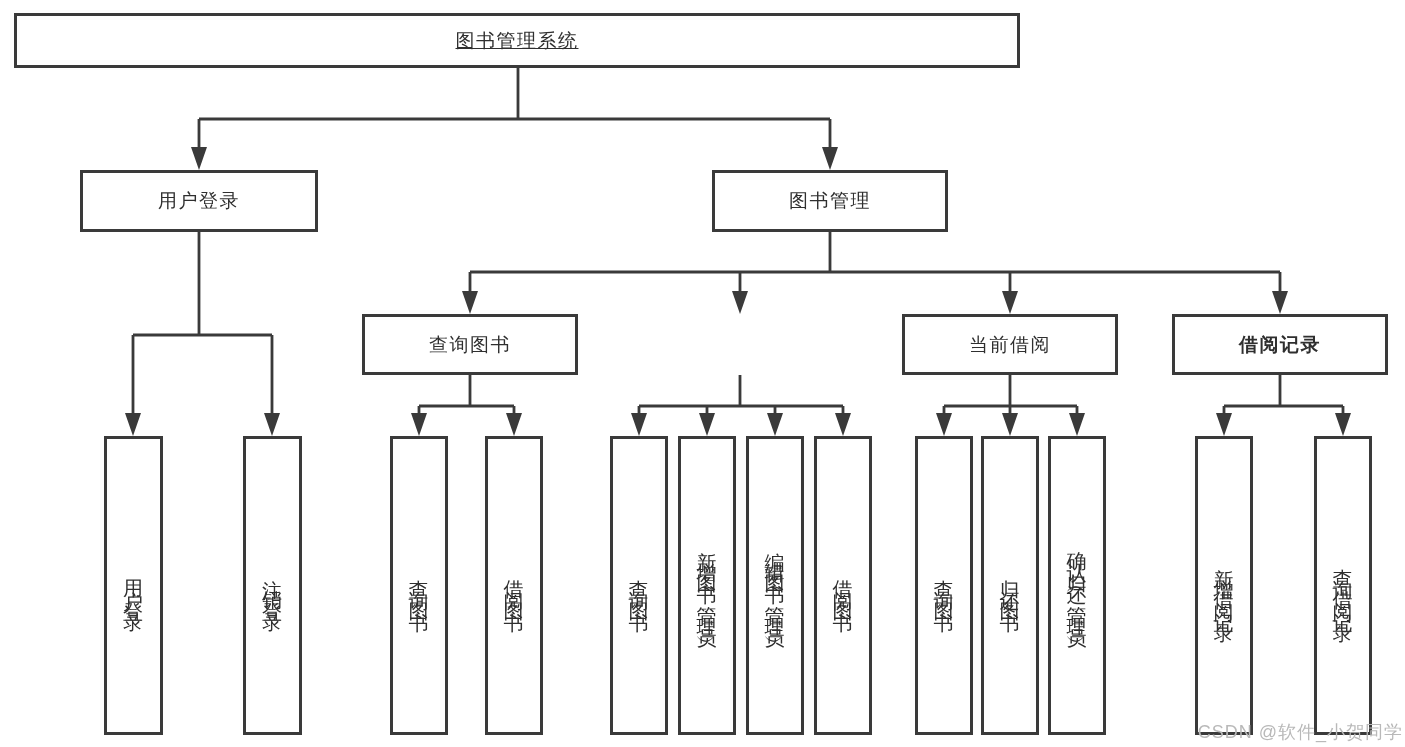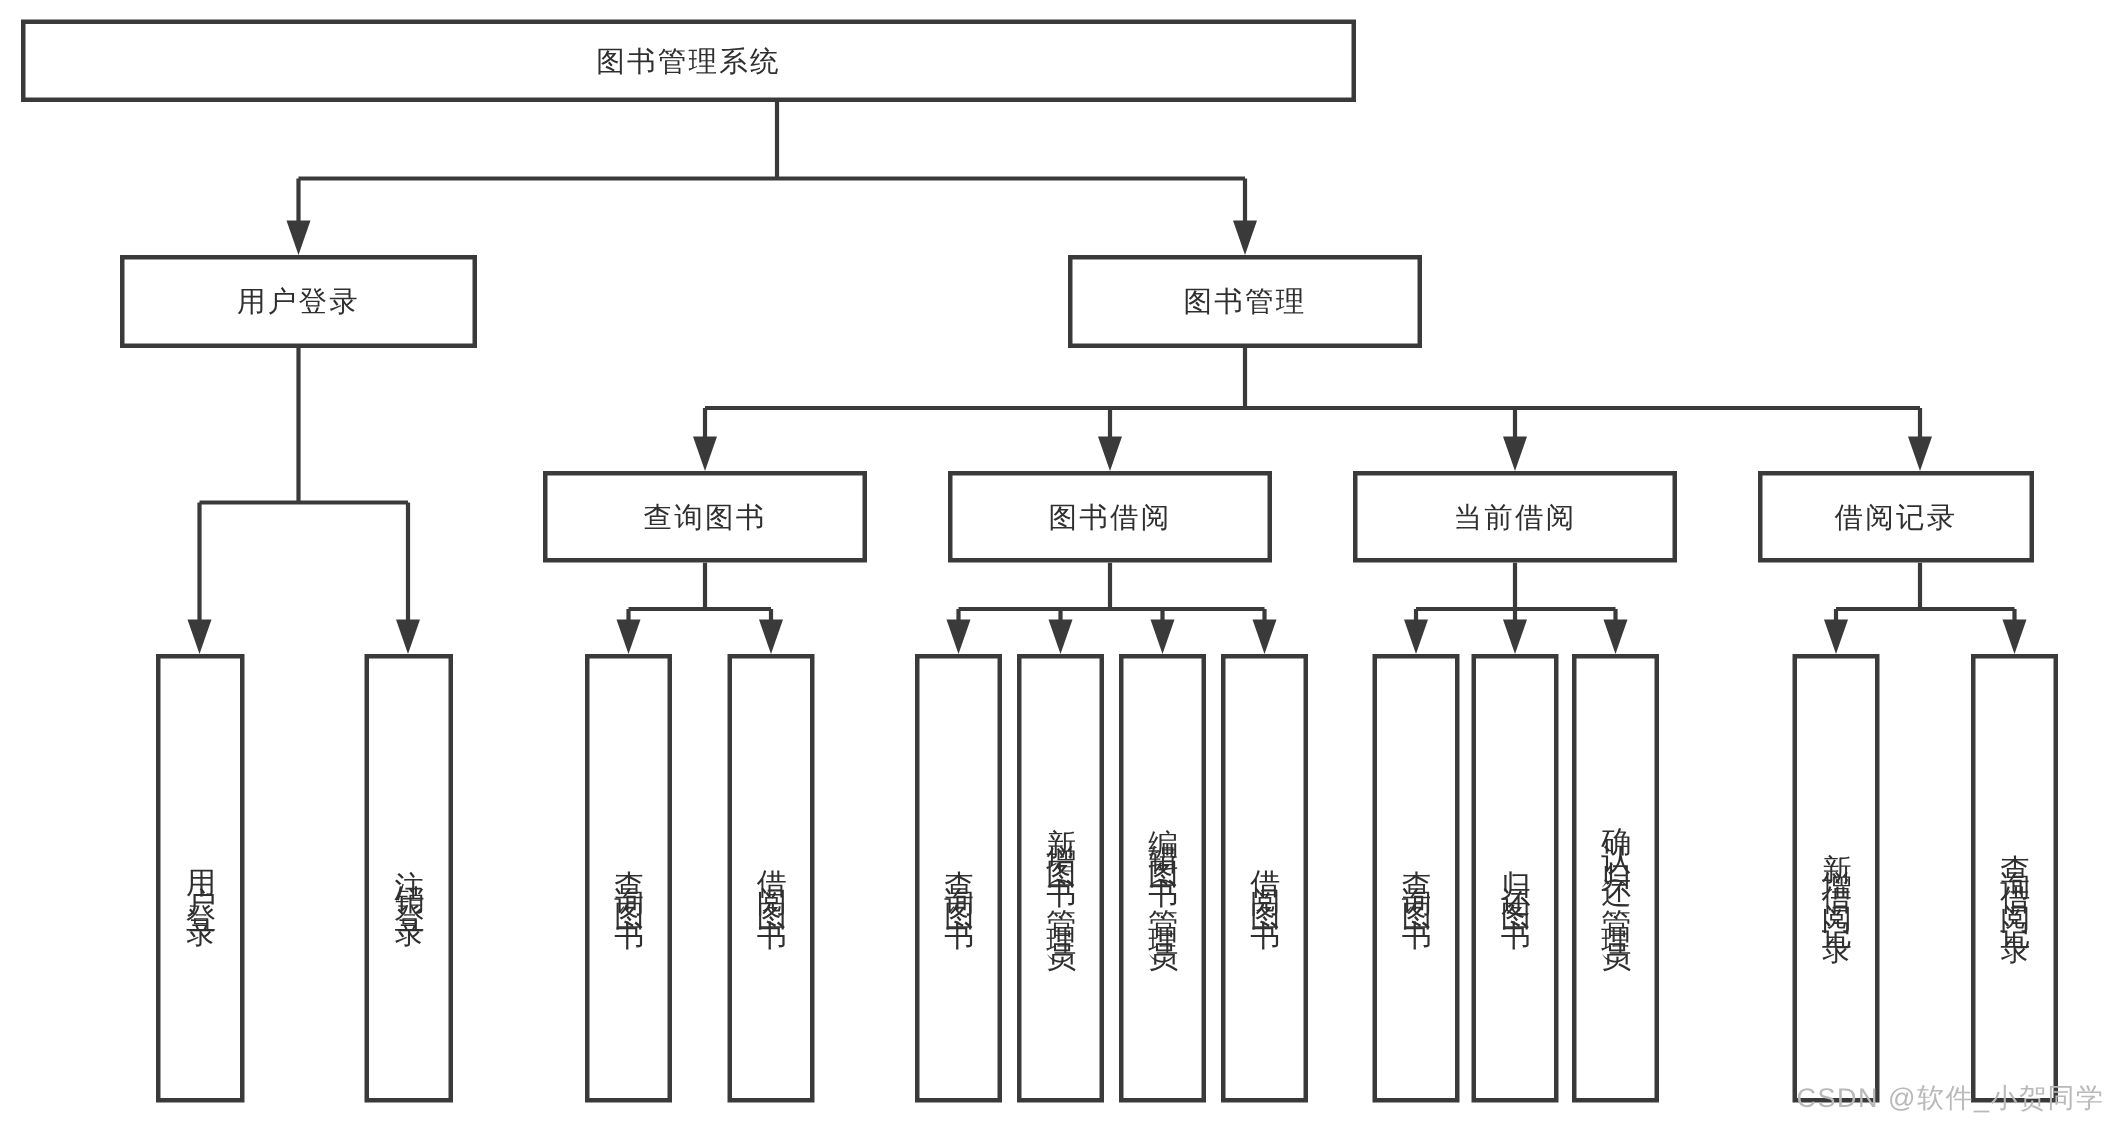--- a/index.html
+++ b/index.html
@@ -76,29 +76,28 @@
       <polygon points="767,413 783,413 775,436"></polygon>
       <polygon points="835,413 851,413 843,436"></polygon>
       <polygon points="936,413 952,413 944,436"></polygon>
       <polygon points="1002,413 1018,413 1010,436"></polygon>
       <polygon points="1069,413 1085,413 1077,436"></polygon>
       <polygon points="1216,413 1232,413 1224,436"></polygon>
       <polygon points="1335,413 1351,413 1343,436"></polygon>
     </g>
   </svg>
 
-  <div class="box" style="left:14px; top:13px; width:890px; height:55px;">图书管理系统</div>
+  <div class="box" style="left:14px; top:13px; width:1006px; height:55px;text-decoration:underline;">图书管理系统</div>
 
   <div class="box" style="left:80px; top:170px; width:238px; height:62px;">用户登录</div>
   <div class="box" style="left:712px; top:170px; width:236px; height:62px;">图书管理</div>
 
   <div class="box" style="left:362px; top:314px; width:216px; height:61px;">查询图书</div>
-  <div class="box" style="left:632px; top:314px; width:216px; height:61px;">图书借阅</div>
   <div class="box" style="left:902px; top:314px; width:216px; height:61px;">当前借阅</div>
-  <div class="box" style="left:1172px; top:314px; width:184px; height:61px;">借阅记录</div>
+  <div class="box" style="left:1172px; top:314px; width:216px; height:61px;font-weight:bold;">借阅记录</div>
 
   <div class="box leaf" style="left:104px; top:436px; width:59px; height:299px;">
     <span>用户登录</span>
   </div>
   <div class="box leaf" style="left:243px; top:436px; width:59px; height:299px;">
     <span>注销登录</span>
   </div>
 
   <div class="box leaf" style="left:390px; top:436px; width:58px; height:299px;">
     <span>查询图书</span>

